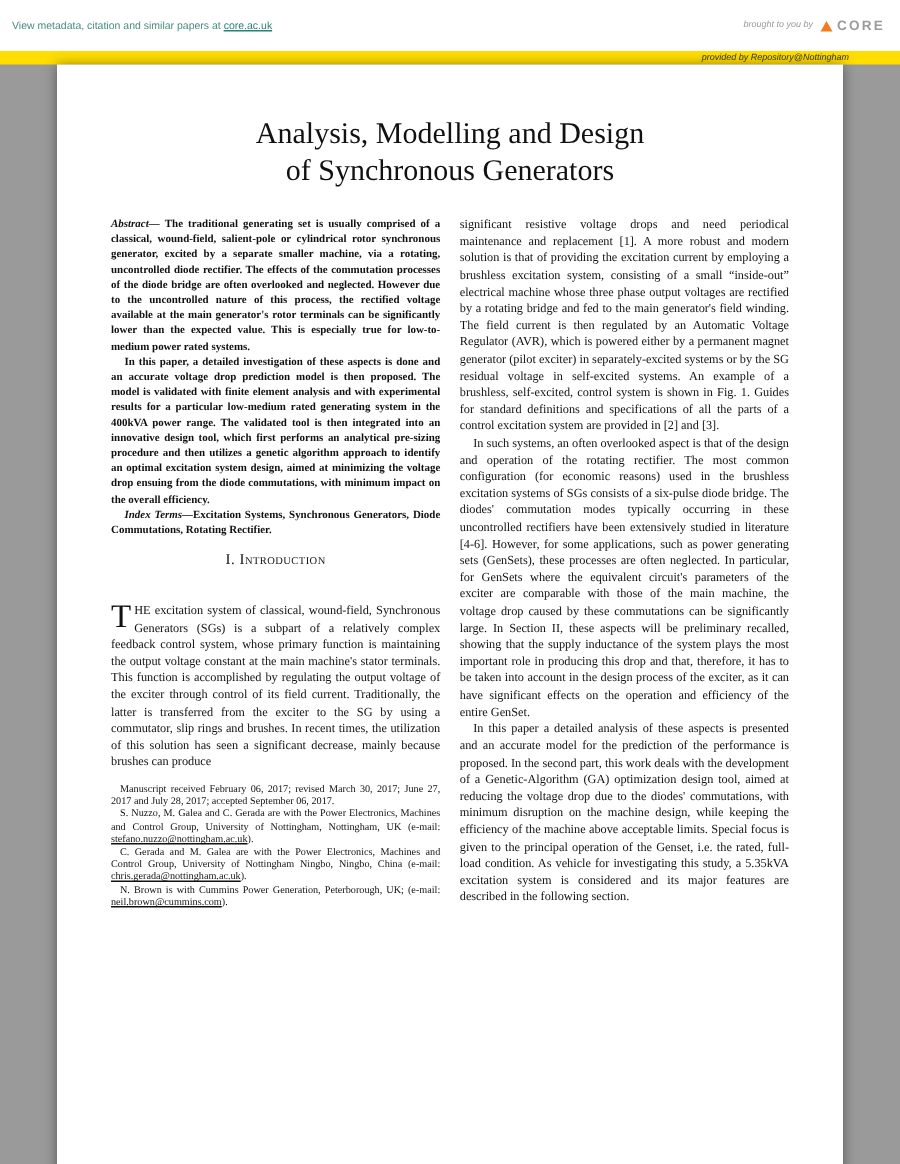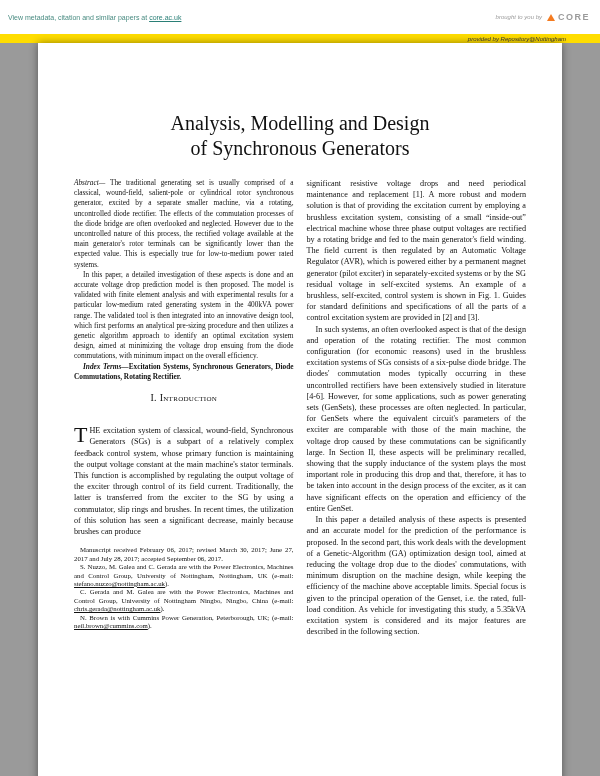--- a/index.html
+++ b/index.html
@@ -35,27 +35,27 @@
   .strip span { font-size:6px; font-style:italic; color:#333; }
   
   .page {
     width:524px; margin:0 auto; background:#ffffff;
     min-height:745px;
     padding:34px 36px 20px;
     box-shadow:0 0 8px rgba(0,0,0,.45);
     font-family:"Liberation Serif", serif;
     color:#111;
   }
-  .title { text-align:center; font-size:20px; line-height:25px; font-weight:normal;margin-top:34px; }
+  .title { text-align:center; font-size:20px; line-height:25px; font-weight:normal; }
   .authors { text-align:center; font-size:10px; line-height:14px; margin-top:16px; }
   .columns { display:flex; gap:13px; margin-top:17px; }
   .col { width:219.5px; text-align:justify; font-size:8.2px; line-height:11.2px; }
   .col p { margin:0; }
   p.indent { text-indent:9px; }
-  .abstract { font-weight:normal; font-size:7.3px; line-height:10.2px; }
+  .abstract { font-weight:bold; font-size:7.3px; line-height:10.2px; }
   .abstract .lbl { font-style:italic; }
   .index-terms { font-weight:bold; font-size:7.3px; line-height:10.2px; text-indent:9px; margin-top:8px; }
   .index-terms .lbl { font-style:italic; }
   .sec-head { text-align:center; font-size:10px; margin:10px 0 22px; letter-spacing:.3px; }
   .sec-head .sc { font-variant:small-caps; }
   .dropcap { float:left; font-size:22px; line-height:20px; padding-right:2px; }
   .footnotes { margin-top:9px; font-size:6.8px; line-height:8.4px; }
   .footnotes p { text-indent:6px; margin:0; }
   .email { color:#111; text-decoration:underline; cursor:pointer; }
 </style>

